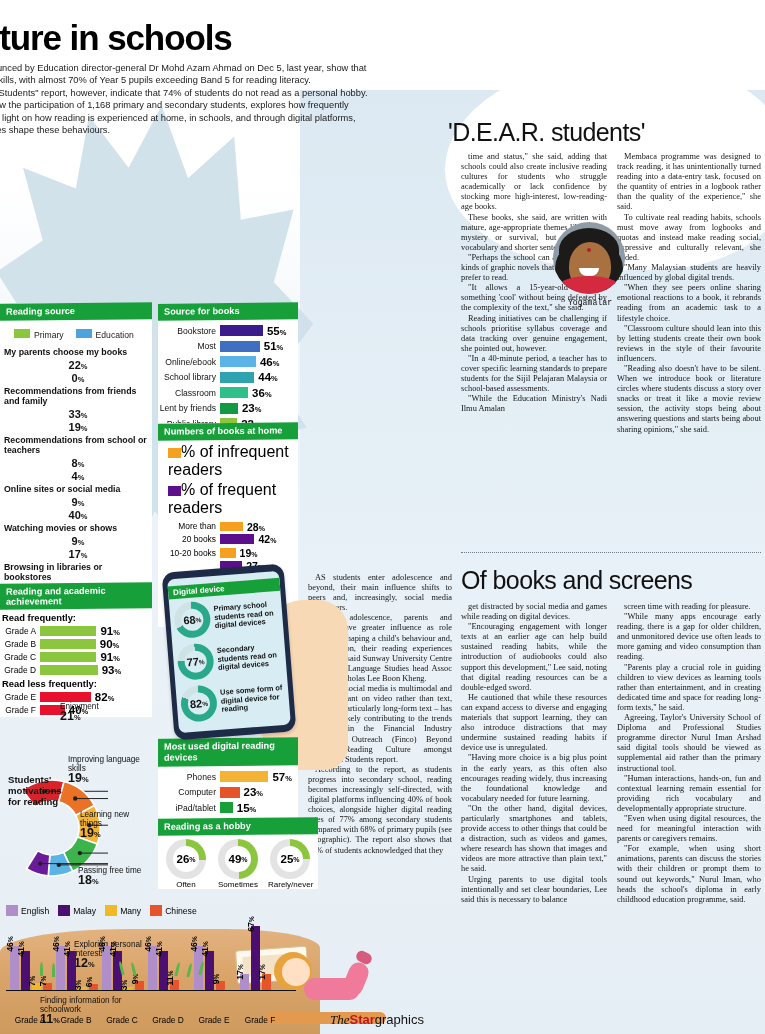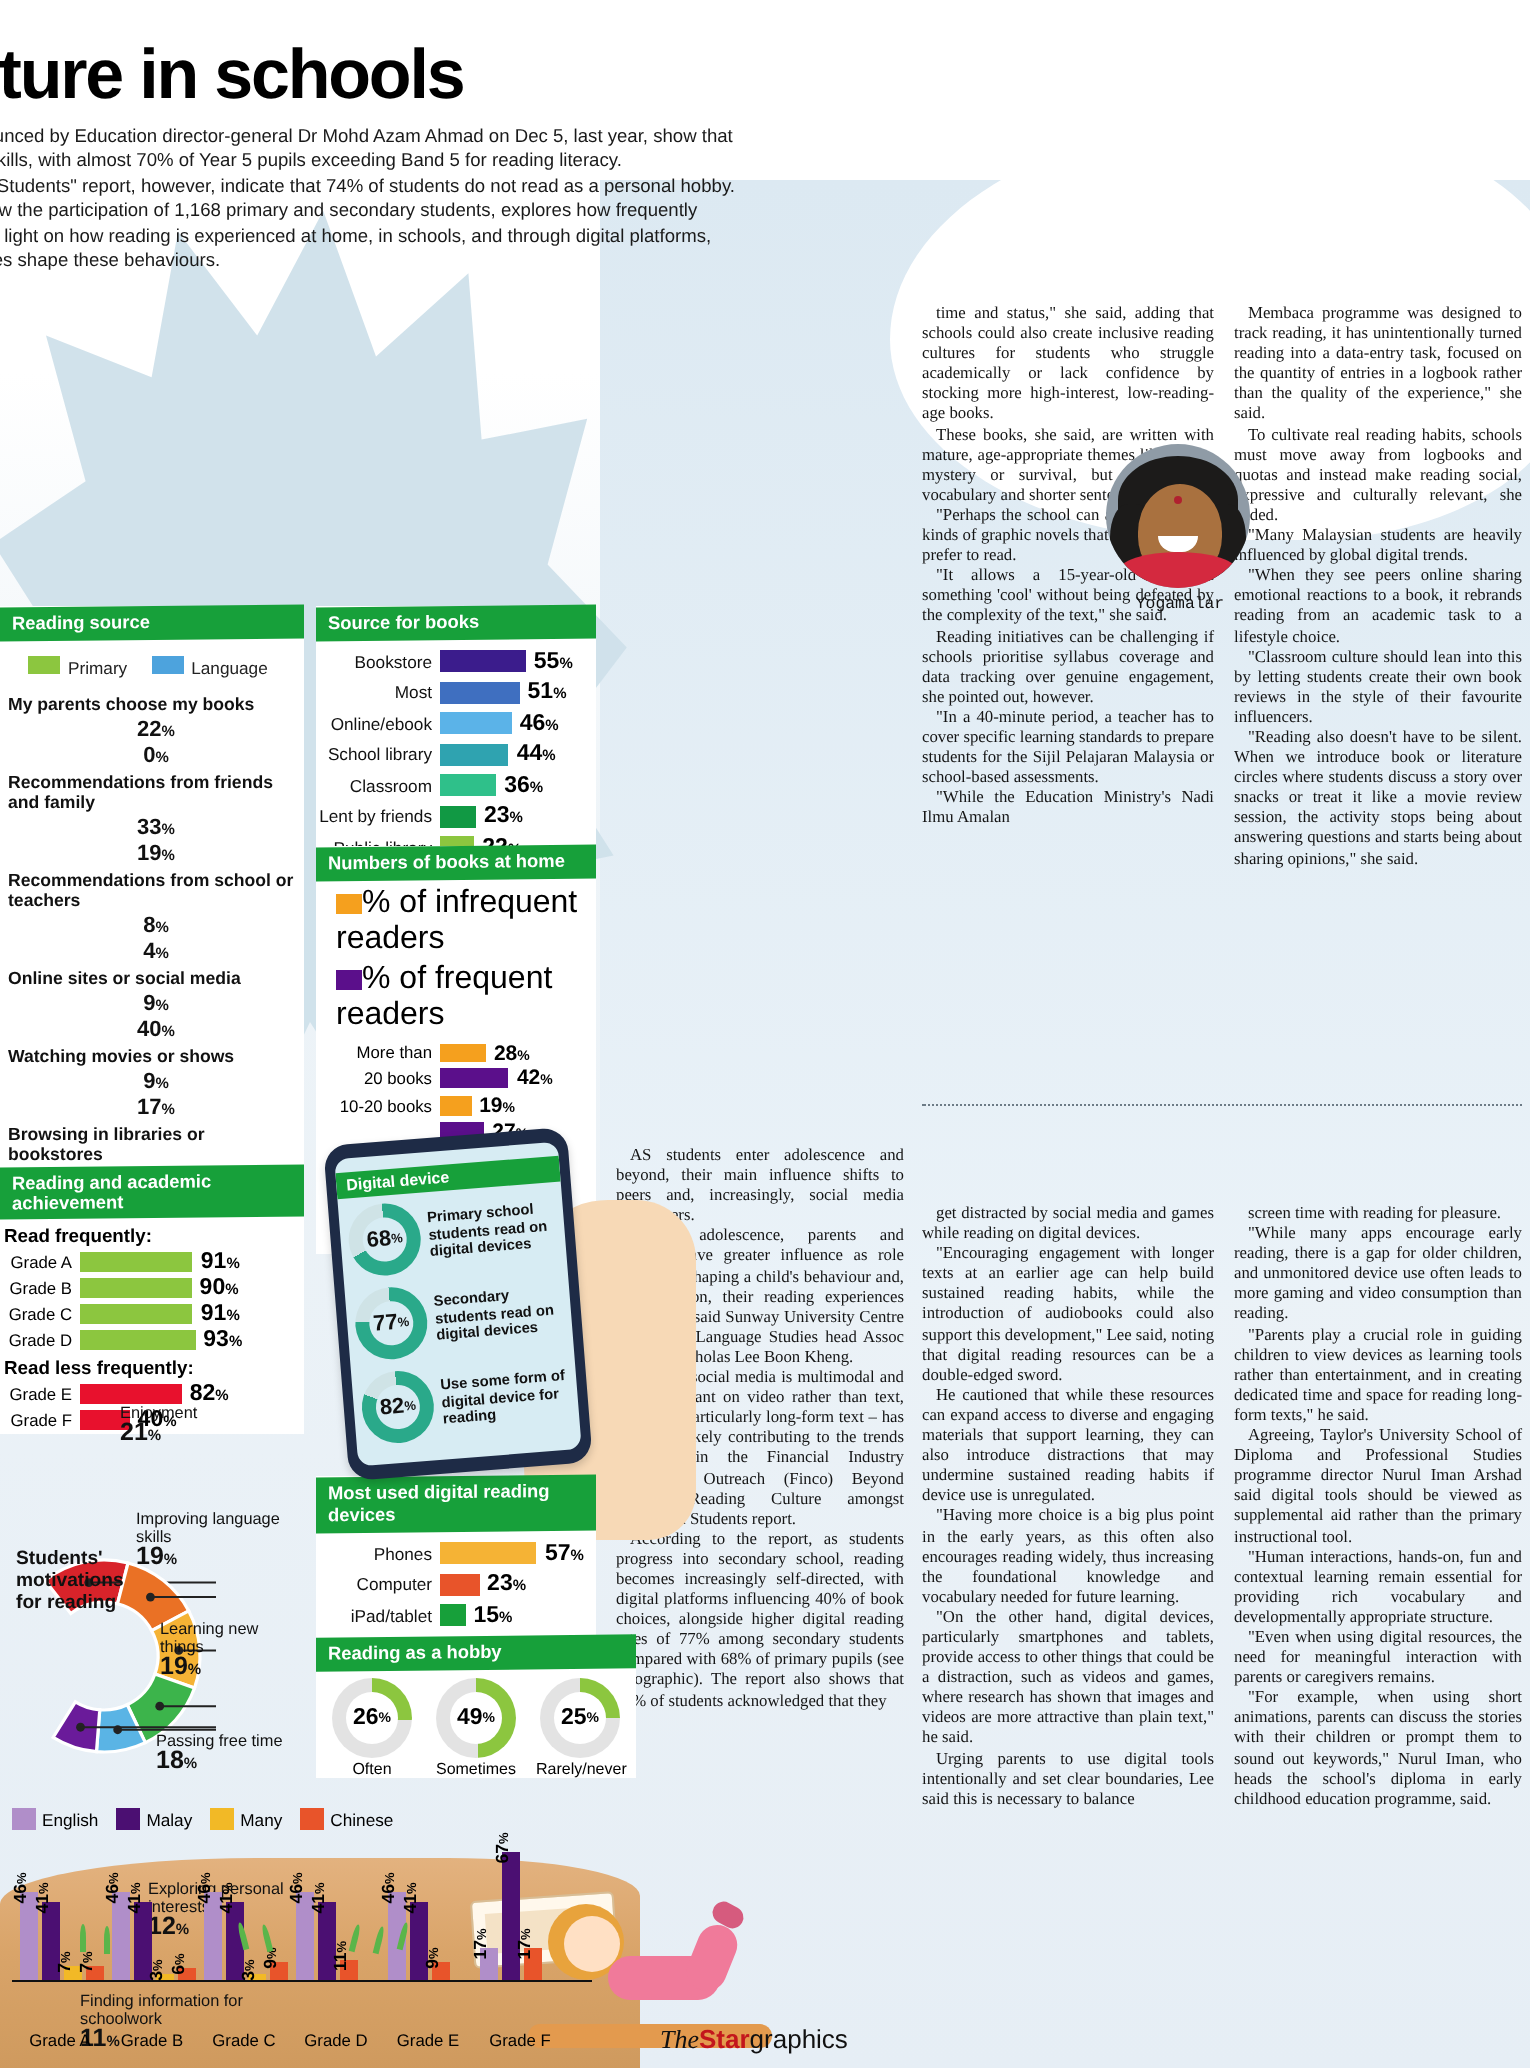--- a/index.html
+++ b/index.html
@@ -204,21 +204,21 @@
     <p>Malaysian Students" report, however, indicate that 74% of students do not read as a personal hobby.</p>
     <p>y, which saw the participation of 1,168 primary and secondary students, explores how frequently</p>
     <p>data sheds light on how reading is experienced at home, in schools, and through digital platforms,</p>
     <p>at influences shape these behaviours.</p>
   </div>
 
   <div class="panel" id="c1" style="left:0;top:303px;width:152px;">
     <div class="bar-head tilt">Reading source</div>
     <div class="legend">
       <span><i class="sw" style="background:#8cc63f;display:inline-block"></i><span class="lb">Primary</span></span>
-      <span><i class="sw" style="background:#4da3dd;display:inline-block"></i><span class="lb">Language</span></span>
+      <span><i class="sw" style="background:#4da3dd;display:inline-block"></i><span class="lb">Education</span></span>
     </div>
     <div id="c1rows">
         <div class="q">My parents choose my books</div>
         <div class="row">
           <div class="track" style="width:56.099999999999994px;background:#8cc63f"></div>
           <div class="val">22<i>%</i></div>
         </div>
         <div class="row">
           <div class="track" style="width:2px;background:#4da3dd"></div>
           <div class="val">0<i>%</i></div>
@@ -642,20 +642,21 @@
   <div class="book-deco"></div>
   <div class="girl">
     <div class="mat"></div>
       <div class="hair"></div>
       <div class="head"></div>
     <div class="body"></div>
       <div class="leg"></div>
       <div class="shoe"></div>
   </div>
 
+  <div class="story-title" style="left:448px;top:118px;font-size:25px;">'D.E.A.R. students'</div>
   <div class="colp" id="dear1" style="position:absolute;left:461px;top:152px;width:146px;">
       <p>time and status," she said, adding that schools could also create inclusive reading cultures for students who struggle academically or lack confidence by stocking more high-interest, low-reading-age books.</p>
       <p>These books, she said, are written with mature, age-appropriate themes like sports, mystery or survival, but use simpler vocabulary and shorter sentences.</p>
       <p>"Perhaps the school can also provide the kinds of graphic novels that students would prefer to read.</p>
       <p>"It allows a 15-year-old to read something 'cool' without being defeated by the complexity of the text," she said.</p>
       <p>Reading initiatives can be challenging if schools prioritise syllabus coverage and data tracking over genuine engagement, she pointed out, however.</p>
       <p>"In a 40-minute period, a teacher has to cover specific learning standards to prepare students for the Sijil Pelajaran Malaysia or school-based assessments.</p>
       <p>"While the Education Ministry's Nadi Ilmu Amalan</p>
     </div>
   <div class="colp" id="dear2" style="position:absolute;left:617px;top:152px;width:144px;">
@@ -673,20 +674,21 @@
       <div class="hair3"></div>
     <div class="face"></div>
       <div class="bindi"></div>
       <div class="smile"></div>
     <div class="shoulder"></div>
   </div>
   <div class="caption">Yogamalar</div>
 
   <div class="divider" style="left:461px;top:552px;width:300px;"></div>
 
+  <div class="story-title" style="left:461px;top:566px;font-size:25px;">Of books and screens</div>
   <div class="colp" id="bk1" style="position:absolute;left:308px;top:573px;width:144px;">
       <p>AS students enter adolescence and beyond, their main influence shifts to peers and, increasingly, social media influencers.</p>
       <p>Before adolescence, parents and teachers have greater influence as role models in shaping a child's behaviour and, by extension, their reading experiences and habits, said Sunway University Centre of English Language Studies head Assoc Prof Dr Nicholas Lee Boon Kheng.</p>
       <p>Because social media is multimodal and heavily reliant on video rather than text, reading – particularly long-form text – has declined, likely contributing to the trends observed in the Financial Industry Collective Outreach (Finco) Beyond Books: Reading Culture amongst Malaysian Students report.</p>
       <p>According to the report, as students progress into secondary school, reading becomes increasingly self-directed, with digital platforms influencing 40% of book choices, alongside higher digital reading rates of 77% among secondary students compared with 68% of primary pupils (see infographic). The report also shows that 11% of students acknowledged that they</p>
     </div>
   <div class="colp" id="bk3" style="position:absolute;left:617px;top:602px;width:144px;">
       <p>screen time with reading for pleasure.</p>
       <p>"While many apps encourage early reading, there is a gap for older children, and unmonitored device use often leads to more gaming and video consumption than reading.</p>
       <p>"Parents play a crucial role in guiding children to view devices as learning tools rather than entertainment, and in creating dedicated time and space for reading long-form texts," he said.</p>

